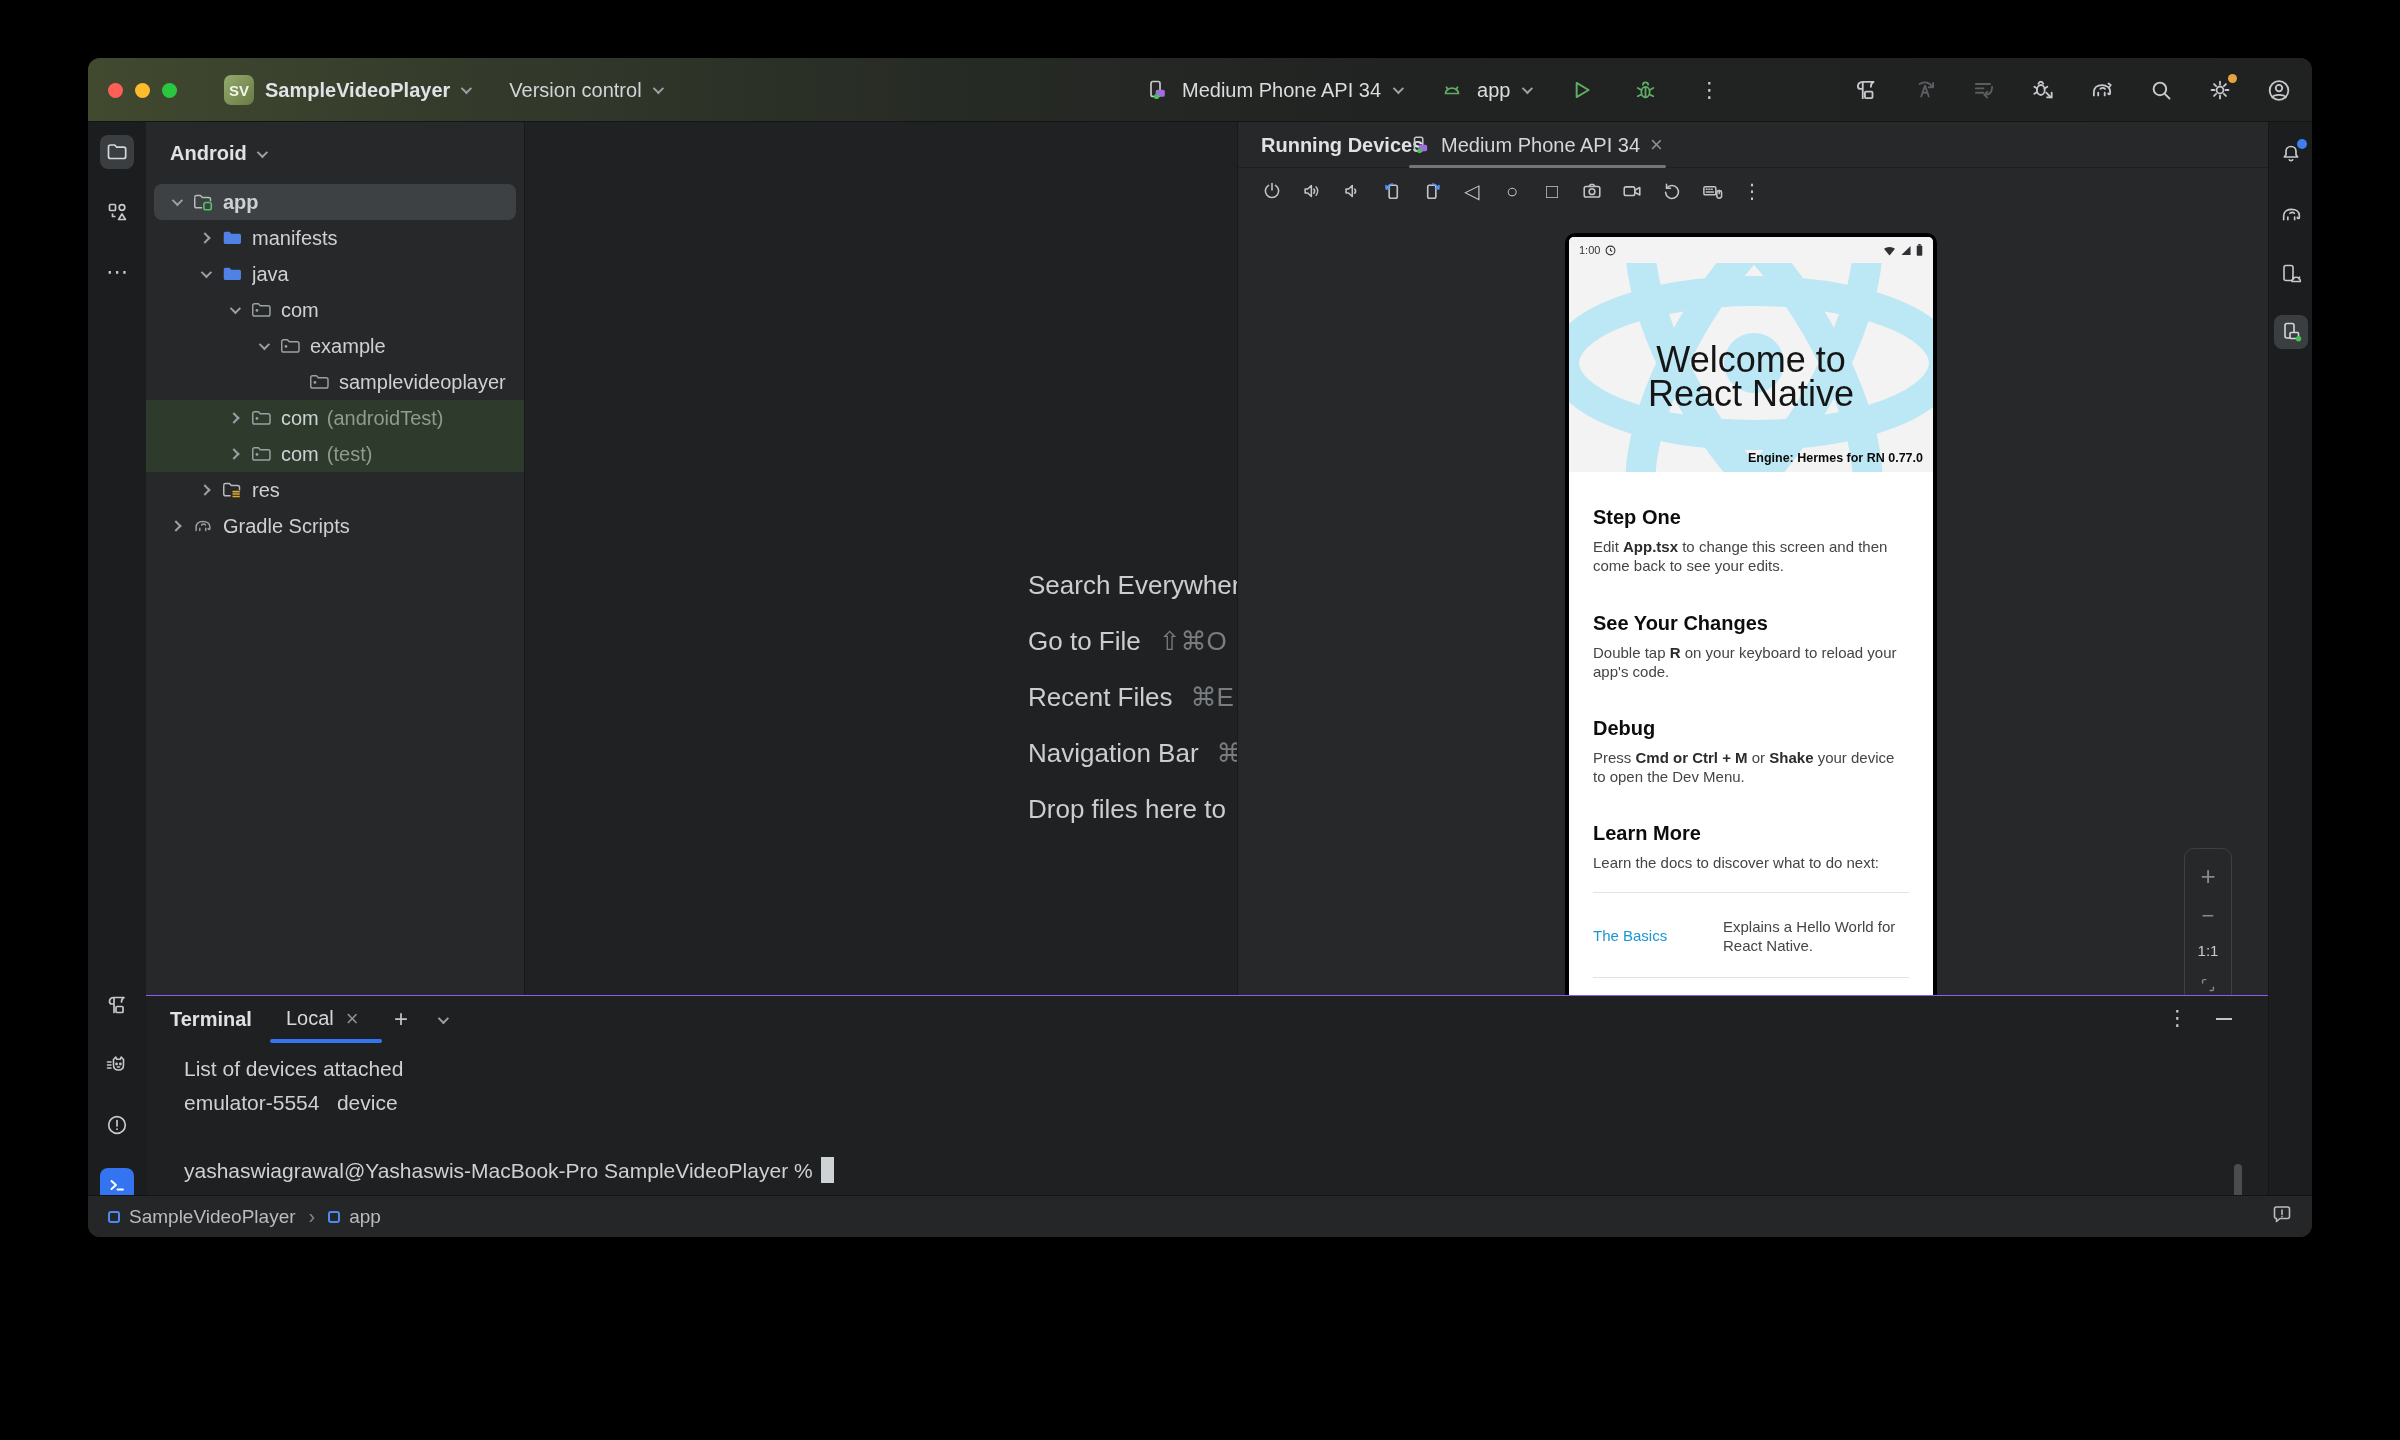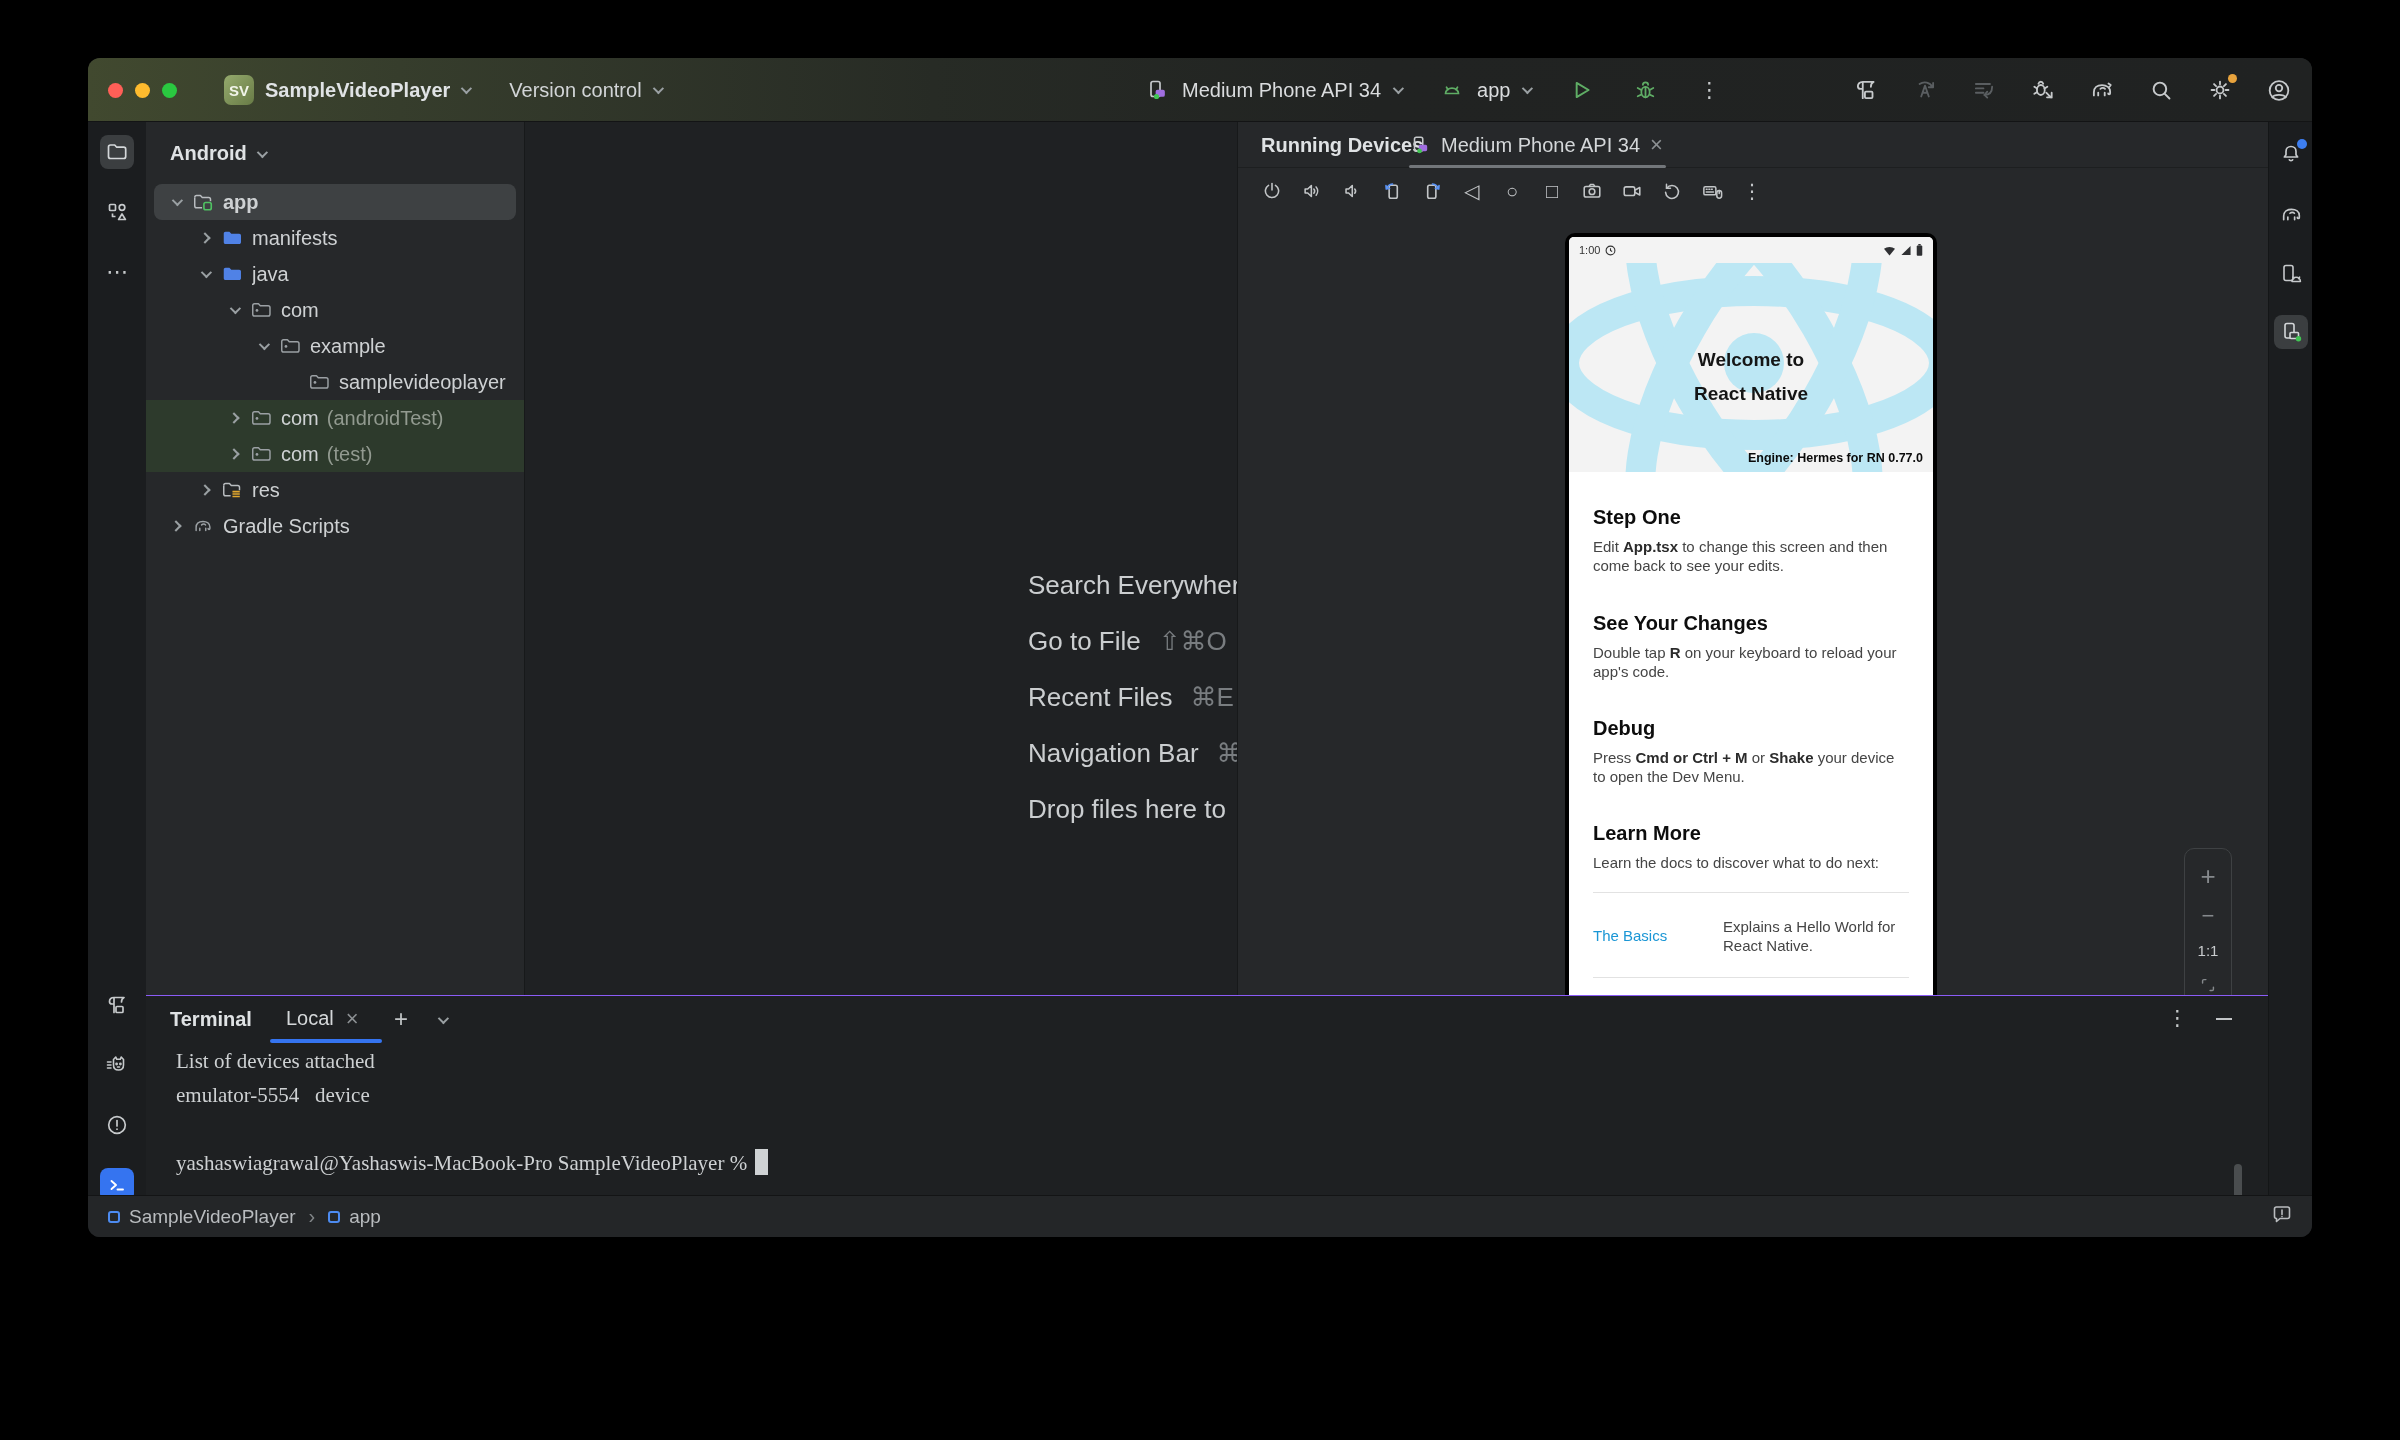--- a/index.html
+++ b/index.html
@@ -76,22 +76,22 @@
 
   
   .phone{position:absolute;left:327px;top:111px;width:372px;height:816px;background:#000;border-radius:10px;padding:4px}
   .screen{width:364px;height:808px;background:#fff;border-radius:5px;overflow:hidden;position:relative}
   .estatus{height:26px;background:#f3f3f3;display:flex;align-items:center;justify-content:space-between;
     padding:0 10px;font-size:11px;color:#333}
   .estatus .left{display:flex;align-items:center;gap:5px}
   .estatus .right{display:flex;align-items:center;gap:4px}
   .eheader{height:209px;background:#f3f3f3;position:relative;overflow:hidden}
   .rn-logo{position:absolute;left:-10px;top:-20px}
-  .welcome{position:relative;margin-top:80px;text-align:center;font-size:19px;line-height:34px;
-    font-weight:bold;color:#151515}
+  .welcome{position:relative;margin-top:80px;text-align:center;font-size:36px;line-height:34px;
+    font-weight:normal;color:#151515}
   .engine{position:absolute;right:10px;bottom:7px;font-size:12.5px;font-weight:bold;color:#0a0a0a}
   .ebody{position:absolute;top:235px;bottom:25px;left:0;right:0;background:#fff;padding:0 24px;overflow:hidden}
   .etitle{font-size:20px;line-height:25px;font-weight:bold;color:#0d0d0d;margin:0}
   .ep{font-size:15px;line-height:19px;color:#454545;margin:7px 0 0}
   .ep b{color:#2b2b2b}
   .mt33{margin-top:33px}.mt40{margin-top:36px}.mt35{margin-top:35px}
   .ldiv{height:1px;background:#e2e2e2;margin-top:22px}
   .ldiv.first{margin-top:20px}
   .lrow{display:flex;margin-top:24px}
   .llink{width:130px;flex:none;font-size:15px;color:#1a96d5;padding-top:10px}
@@ -109,21 +109,21 @@
 
   
   .terminal{height:218px;background:#1e2022;border-top:1px solid #8b5cf6;position:relative}
   .term-title{position:absolute;left:24px;top:0;line-height:46px;font-size:20px;font-weight:bold;color:#dfe2e4}
   .term-tab{position:absolute;left:140px;top:0;height:46px;display:flex;align-items:center;gap:12px;font-size:20px;color:#d4d7d9}
   .term-underline{position:absolute;left:124px;top:43px;width:112px;height:4px;border-radius:2px;background:#3574f0}
   .term-plus{position:absolute;left:248px;top:0;line-height:46px;font-size:24px;color:#c2c5c7}
   .term-chv{position:absolute;left:292px;top:20px}
   .term-right{position:absolute;right:36px;top:0;height:46px;display:flex;align-items:center;gap:28px;color:#c2c5c7}
   .minim{width:16px;height:2px;background:#c2c5c7}
-  .term-out{position:absolute;left:22px;top:40px;margin:8px;font-family:Liberation Serif, serif;
+  .term-out{position:absolute;left:22px;top:40px;margin:16px;font-family:Liberation Sans, sans-serif;
     font-size:21px;line-height:34px;color:#ced1d3;white-space:pre}
   .cursor{display:inline-block;width:13px;height:26px;background:#cfd2d4;vertical-align:-5px;margin-left:8px}
   .term-scroll{position:absolute;right:26px;top:168px;width:8px;height:46px;border-radius:4px;background:#4a4d4f}
 
   
   .statusbar{position:absolute;bottom:0;left:0;right:0;height:42px;background:#242628;border-top:1px solid #131415;
     display:flex;align-items:center;padding:0 18px 0 20px;font-size:19px;color:#b9bcbf}
   .sb-left{display:flex;align-items:center;gap:9px}
   .sb-sep{color:#84888b;font-size:20px;padding:0 4px}
   .sb-sq{width:12px;height:12px;border:2px solid #4d8bf0;border-radius:3px;flex:none}

